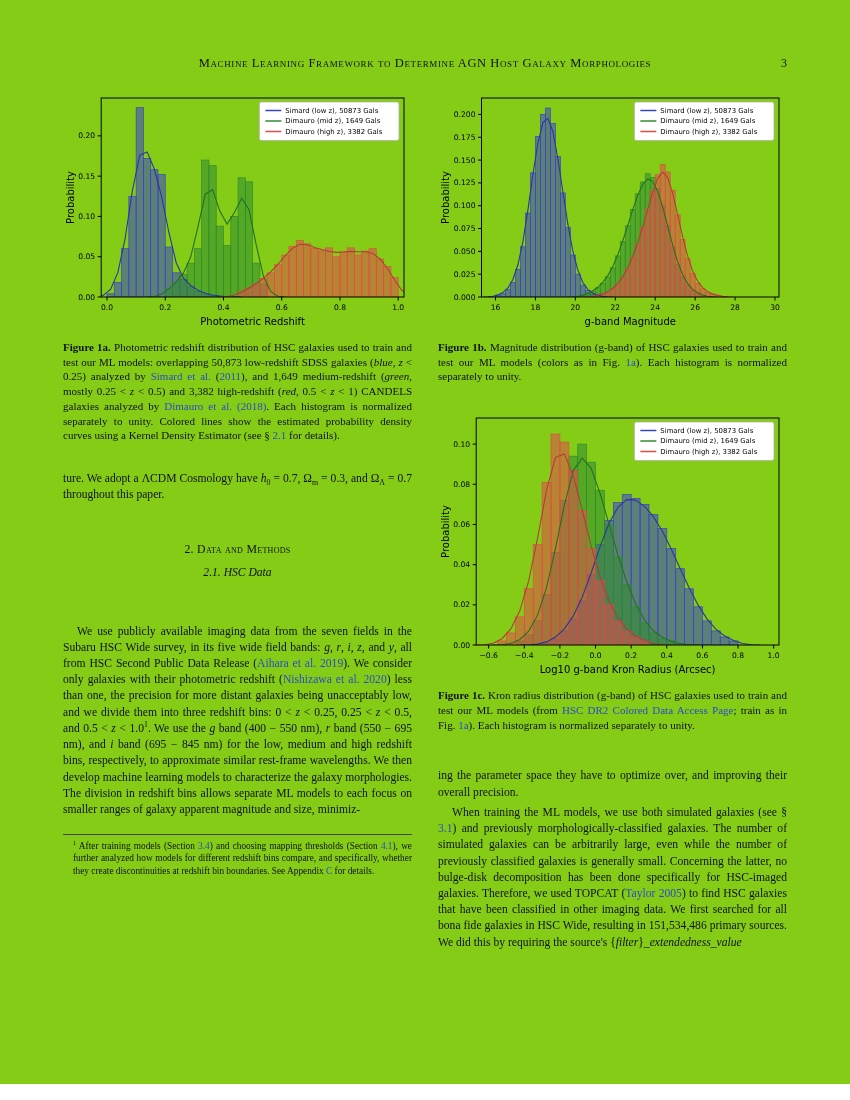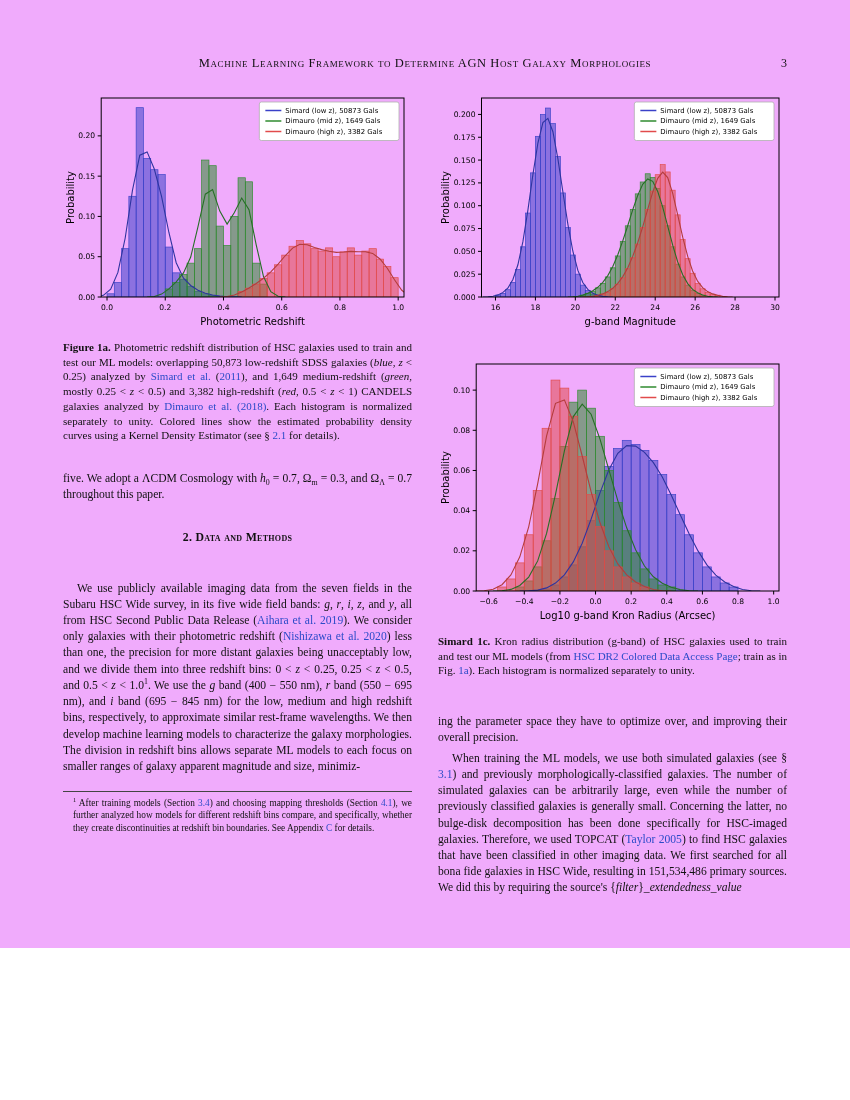--- a/index.html
+++ b/index.html
@@ -1,17 +1,17 @@
 <!DOCTYPE html>
 <html><head>
 <meta charset="utf-8">
 <style>
   html,body{margin:0;padding:0;background:#ffffff;}
   .page{
-    width:850px;height:948px;position:relative;background:#f0abfc;
+    width:850px;height:1084px;position:relative;background:#84cc16;
     font-family:"Liberation Serif","DejaVu Serif",serif;color:#111;
     overflow:hidden;
   }
   .running-head{
     position:absolute;top:56px;left:63px;right:63px;height:18px;
     text-align:center;font-variant:small-caps;font-size:12.5px;letter-spacing:0.6px;
   }
   .page-num{position:absolute;top:56px;right:63px;font-size:12px;}
   .columns{
     position:absolute;top:90px;left:63px;right:63px;bottom:40px;
@@ -20,21 +20,21 @@
   .col{width:349px;display:flex;flex-direction:column;}
   .figure svg{display:block;}
   .caption{
     font-size:11px;line-height:1.34;text-align:justify;margin-top:10px;
   }
   .bodytext{
     font-size:11.6px;line-height:1.4;text-align:justify;margin-top:36px;
   }
   .indent{text-indent:14px;}
   .section-heading{
-    text-align:center;font-variant:small-caps;font-size:11.8px;margin-top:26px;letter-spacing:0.3px;font-weight:bold;
+    text-align:center;font-variant:small-caps;font-size:11.8px;margin-top:38px;letter-spacing:0.3px;
   }
   .subsection-heading{
     text-align:center;font-style:italic;font-size:11.6px;margin-top:9px;margin-bottom:9px;
   }
   .footnote{
     margin-top:16px;font-size:9.3px;line-height:1.32;text-align:justify;
     border-top:0.8px solid #444;padding-top:5px;width:100%;
   }
   .footnote .fn-body{margin-left:10px;}
   .seg-link{color:#2b4bc8;}
@@ -157,23 +157,24 @@
               <line x1="202.35" y1="31" x2="218.35" y2="31" stroke="#2f8b2f" stroke-width="1.5"></line>
               <text x="222.35" y="33.4" font-size="6.9" font-family="&quot;DejaVu Sans&quot;,sans-serif" fill="#000">Dimauro (mid z), 1649 Gals</text>
               <line x1="202.35" y1="41.5" x2="218.35" y2="41.5" stroke="#e14b4b" stroke-width="1.5"></line>
               <text x="222.35" y="43.9" font-size="6.9" font-family="&quot;DejaVu Sans&quot;,sans-serif" fill="#000">Dimauro (high z), 3382 Gals</text>
             </g>
           </svg>
       </div>
 
       <div class="caption"><span class="seg-b">Figure 1a.</span><span>  Photometric redshift distribution of HSC galaxies used to train and test our ML models: overlapping 50,873 low-redshift SDSS galaxies (</span><span class="seg-i">blue</span><span>, </span><span class="seg-i">z</span><span> &lt; 0.25) analyzed by </span><span class="seg-link">Simard et al.</span><span> (</span><span class="seg-link">2011</span><span>), and 1,649 medium-redshift (</span><span class="seg-i">green</span><span>, mostly 0.25 &lt; </span><span class="seg-i">z</span><span> &lt; 0.5) and 3,382 high-redshift (</span><span class="seg-i">red</span><span>, 0.5 &lt; </span><span class="seg-i">z</span><span> &lt; 1) CANDELS galaxies analyzed by </span><span class="seg-link">Dimauro et al. (2018)</span><span>.  Each histogram is normalized separately to unity.  Colored lines show the estimated probability density curves using a Kernel Density Estimator (see § </span><span class="seg-link">2.1</span><span> for details).</span></div>
 
-      <div class="bodytext mt28"><span>five.  We adopt a ΛCDM Cosmology with </span><span class="seg-i">h</span><span class="seg-sub">0</span><span> = 0.7, Ω</span><span class="seg-sub">m</span><span> = 0.3, and Ω</span><span class="seg-sub">Λ</span><span> = 0.7 throughout this paper.</span></div>
+      <div class="bodytext mt28"><span>ture.  We adopt a ΛCDM Cosmology have </span><span class="seg-i">h</span><span class="seg-sub">0</span><span> = 0.7, Ω</span><span class="seg-sub">m</span><span> = 0.3, and Ω</span><span class="seg-sub">Λ</span><span> = 0.7 throughout this paper.</span></div>
 
       <div class="section-heading">2. Data and Methods</div>
+      <div class="subsection-heading">2.1. HSC Data</div>
 
       <div class="bodytext indent"><span>We use publicly available imaging data from the seven fields in the Subaru HSC Wide survey, in its five wide field bands: </span><span class="seg-i">g</span><span>, </span><span class="seg-i">r</span><span>, </span><span class="seg-i">i</span><span>, </span><span class="seg-i">z</span><span>, and </span><span class="seg-i">y</span><span>, all from HSC Second Public Data Release (</span><span class="seg-link">Aihara et al. 2019</span><span>).  We consider only galaxies with their photometric redshift (</span><span class="seg-link">Nishizawa et al. 2020</span><span>) less than one, the precision for more distant galaxies being unacceptably low, and we divide them into three redshift bins: 0 &lt; </span><span class="seg-i">z</span><span> &lt; 0.25, 0.25 &lt; </span><span class="seg-i">z</span><span> &lt; 0.5, and 0.5 &lt; </span><span class="seg-i">z</span><span> &lt; 1.0</span><span class="seg-sup">1</span><span>.  We use the </span><span class="seg-i">g</span><span> band (400 − 550 nm), </span><span class="seg-i">r</span><span> band (550 − 695 nm), and </span><span class="seg-i">i</span><span> band (695 − 845 nm) for the low, medium and high redshift bins, respectively, to approximate similar rest-frame wavelengths.  We then develop machine learning models to characterize the galaxy morphologies.  The division in redshift bins allows separate ML models to each focus on smaller ranges of galaxy apparent magnitude and size, minimiz-</span></div>
 
       <div class="footnote">
         <div class="fn-body"><span class="seg-sup">1</span><span> After training models (Section </span><span class="seg-link">3.4</span><span>) and choosing mapping thresholds (Section </span><span class="seg-link">4.1</span><span>), we further analyzed how models for different redshift bins compare, and specifically, whether they create discontinuities at redshift bin boundaries. See Appendix </span><span class="seg-link">C</span><span> for details.</span></div>
       </div>
 
     </div>
 
     <div class="col">
@@ -309,20 +310,21 @@
               <line x1="202.35" y1="20.5" x2="218.35" y2="20.5" stroke="#3a41c8" stroke-width="1.5"></line>
               <text x="222.35" y="22.9" font-size="6.9" font-family="&quot;DejaVu Sans&quot;,sans-serif" fill="#000">Simard (low z), 50873 Gals</text>
               <line x1="202.35" y1="31" x2="218.35" y2="31" stroke="#2f8b2f" stroke-width="1.5"></line>
               <text x="222.35" y="33.4" font-size="6.9" font-family="&quot;DejaVu Sans&quot;,sans-serif" fill="#000">Dimauro (mid z), 1649 Gals</text>
               <line x1="202.35" y1="41.5" x2="218.35" y2="41.5" stroke="#e14b4b" stroke-width="1.5"></line>
               <text x="222.35" y="43.9" font-size="6.9" font-family="&quot;DejaVu Sans&quot;,sans-serif" fill="#000">Dimauro (high z), 3382 Gals</text>
             </g>
           </svg>
       </div>
 
+      <div class="caption"><span class="seg-b">Figure 1b.</span><span>  Magnitude distribution (g-band) of HSC galaxies used to train and test our ML models (colors as in Fig. </span><span class="seg-link">1a</span><span>).  Each histogram is normalized separately to unity.</span></div>
 
       <div class="figure mt26">
         <svg width="349" height="268">
             <defs>
               <clipPath id="clip-2">
                 <rect x="38.2" y="8" width="302.8" height="227"></rect>
               </clipPath>
             </defs>
             <g clip-path="url(#clip-2)">
               <rect x="104.10352941176471" y="232.99115044247787" width="8.905882352941177" height="2.008849557522126" fill="rgba(58,65,200,0.55)" stroke="rgba(58,65,200,0.95)" stroke-width="0.7"></rect>
@@ -430,21 +432,21 @@
               <line x1="202.35" y1="20.5" x2="218.35" y2="20.5" stroke="#3a41c8" stroke-width="1.5"></line>
               <text x="222.35" y="22.9" font-size="6.9" font-family="&quot;DejaVu Sans&quot;,sans-serif" fill="#000">Simard (low z), 50873 Gals</text>
               <line x1="202.35" y1="31" x2="218.35" y2="31" stroke="#2f8b2f" stroke-width="1.5"></line>
               <text x="222.35" y="33.4" font-size="6.9" font-family="&quot;DejaVu Sans&quot;,sans-serif" fill="#000">Dimauro (mid z), 1649 Gals</text>
               <line x1="202.35" y1="41.5" x2="218.35" y2="41.5" stroke="#e14b4b" stroke-width="1.5"></line>
               <text x="222.35" y="43.9" font-size="6.9" font-family="&quot;DejaVu Sans&quot;,sans-serif" fill="#000">Dimauro (high z), 3382 Gals</text>
             </g>
           </svg>
       </div>
 
-      <div class="caption"><span class="seg-b">Simard 1c.</span><span>  Kron radius distribution (g-band) of HSC galaxies used to train and test our ML models (from </span><span class="seg-link">HSC DR2 Colored Data Access Page</span><span>; train as in Fig. </span><span class="seg-link">1a</span><span>).  Each histogram is normalized separately to unity.</span></div>
+      <div class="caption"><span class="seg-b">Figure 1c.</span><span>  Kron radius distribution (g-band) of HSC galaxies used to train and test our ML models (from </span><span class="seg-link">HSC DR2 Colored Data Access Page</span><span>; train as in Fig. </span><span class="seg-link">1a</span><span>).  Each histogram is normalized separately to unity.</span></div>
 
       <div class="bodytext mt20"><span>ing the parameter space they have to optimize over, and improving their overall precision.</span></div>
 
       <div class="bodytext indent" style="margin-top:4px;"><span>When training the ML models, we use both simulated galaxies (see § </span><span class="seg-link">3.1</span><span>) and previously morphologically-classified galaxies.  The number of simulated galaxies can be arbitrarily large, even while the number of previously classified galaxies is generally small.  Concerning the latter, no bulge-disk decomposition has been done specifically for HSC-imaged galaxies.  Therefore, we used TOPCAT (</span><span class="seg-link">Taylor 2005</span><span>) to find HSC galaxies that have been classified in other imaging data.  We first searched for all bona fide galaxies in HSC Wide, resulting in 151,534,486 primary sources.  We did this by requiring the source's {</span><span class="seg-i">filter</span><span>}_</span><span class="seg-i">extendedness_value</span></div>
 
     </div>
 
   </div>
 </div>
 

